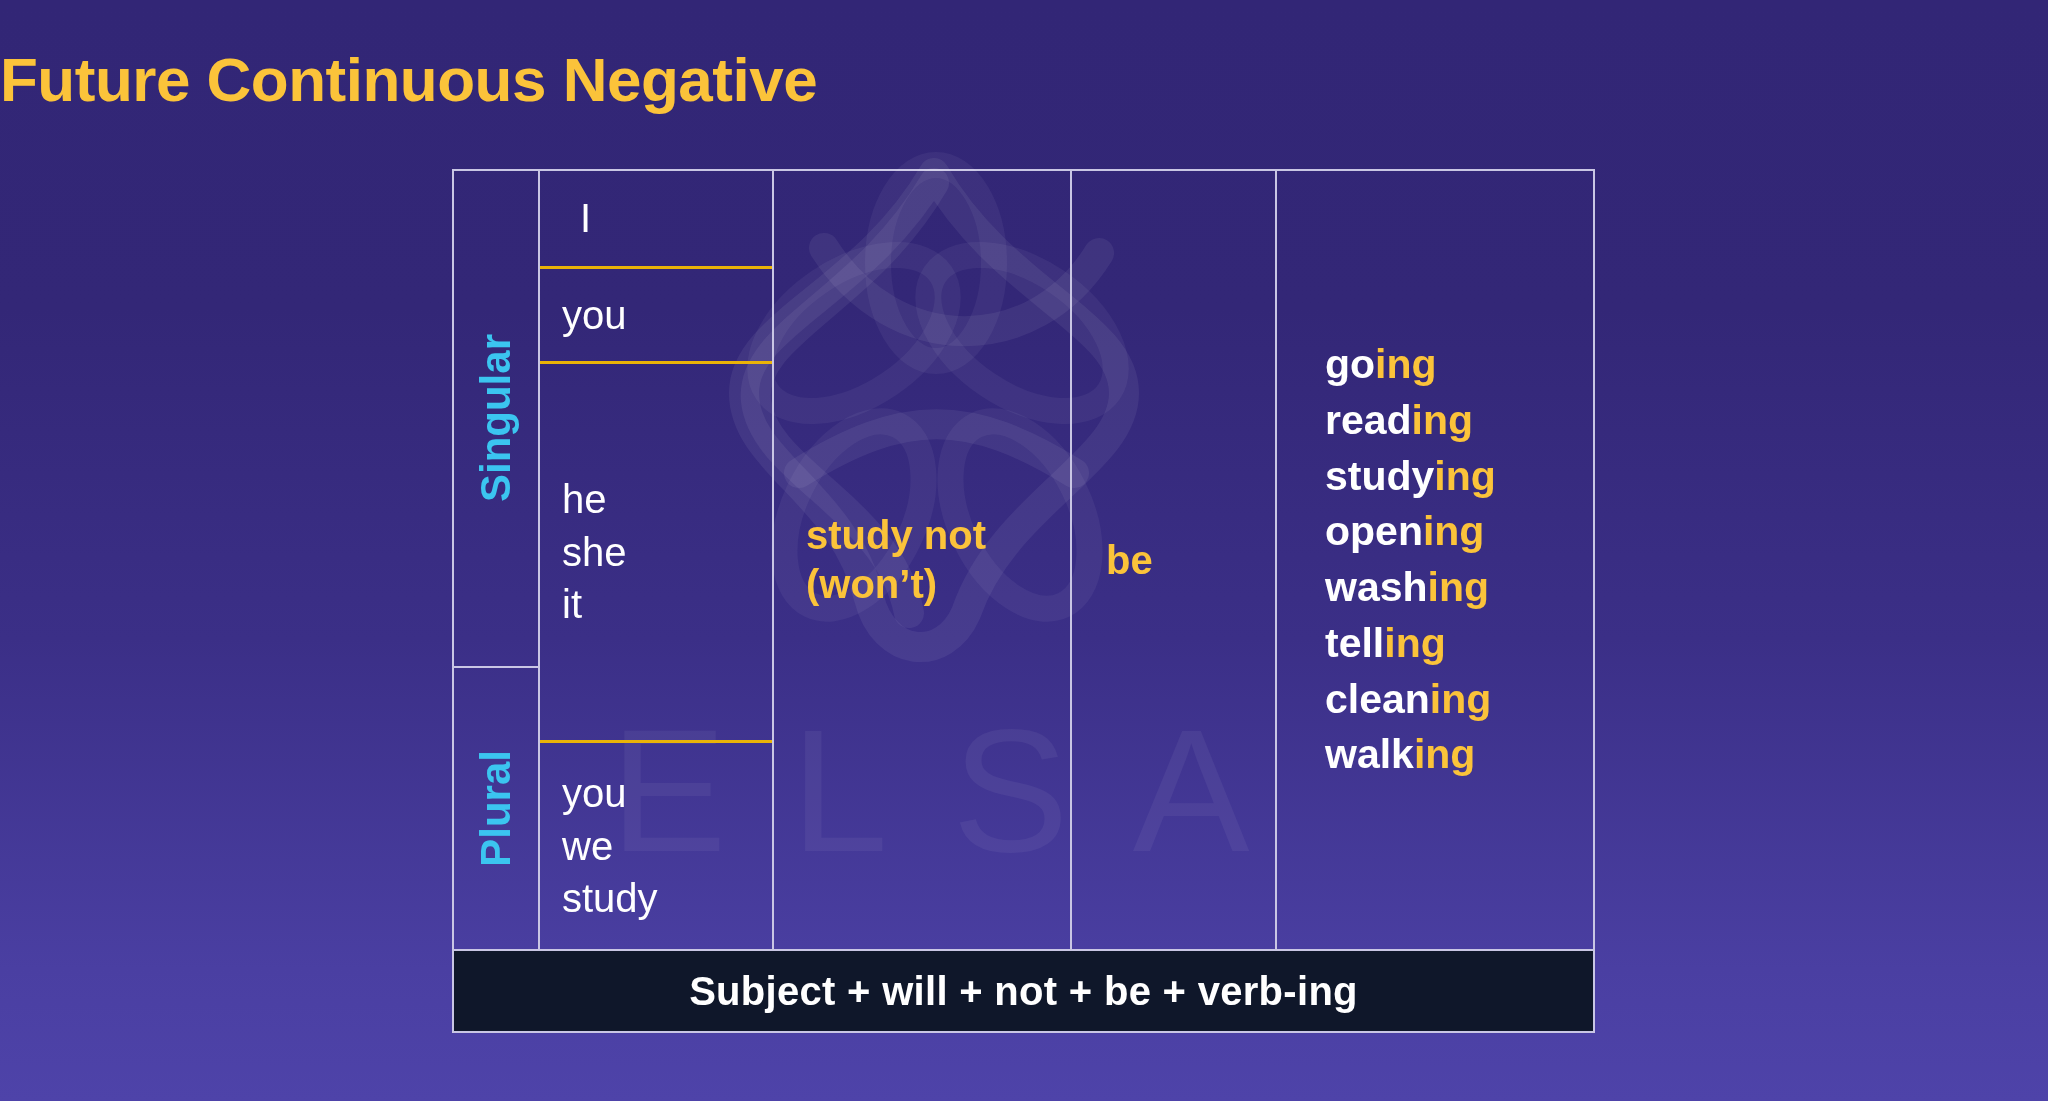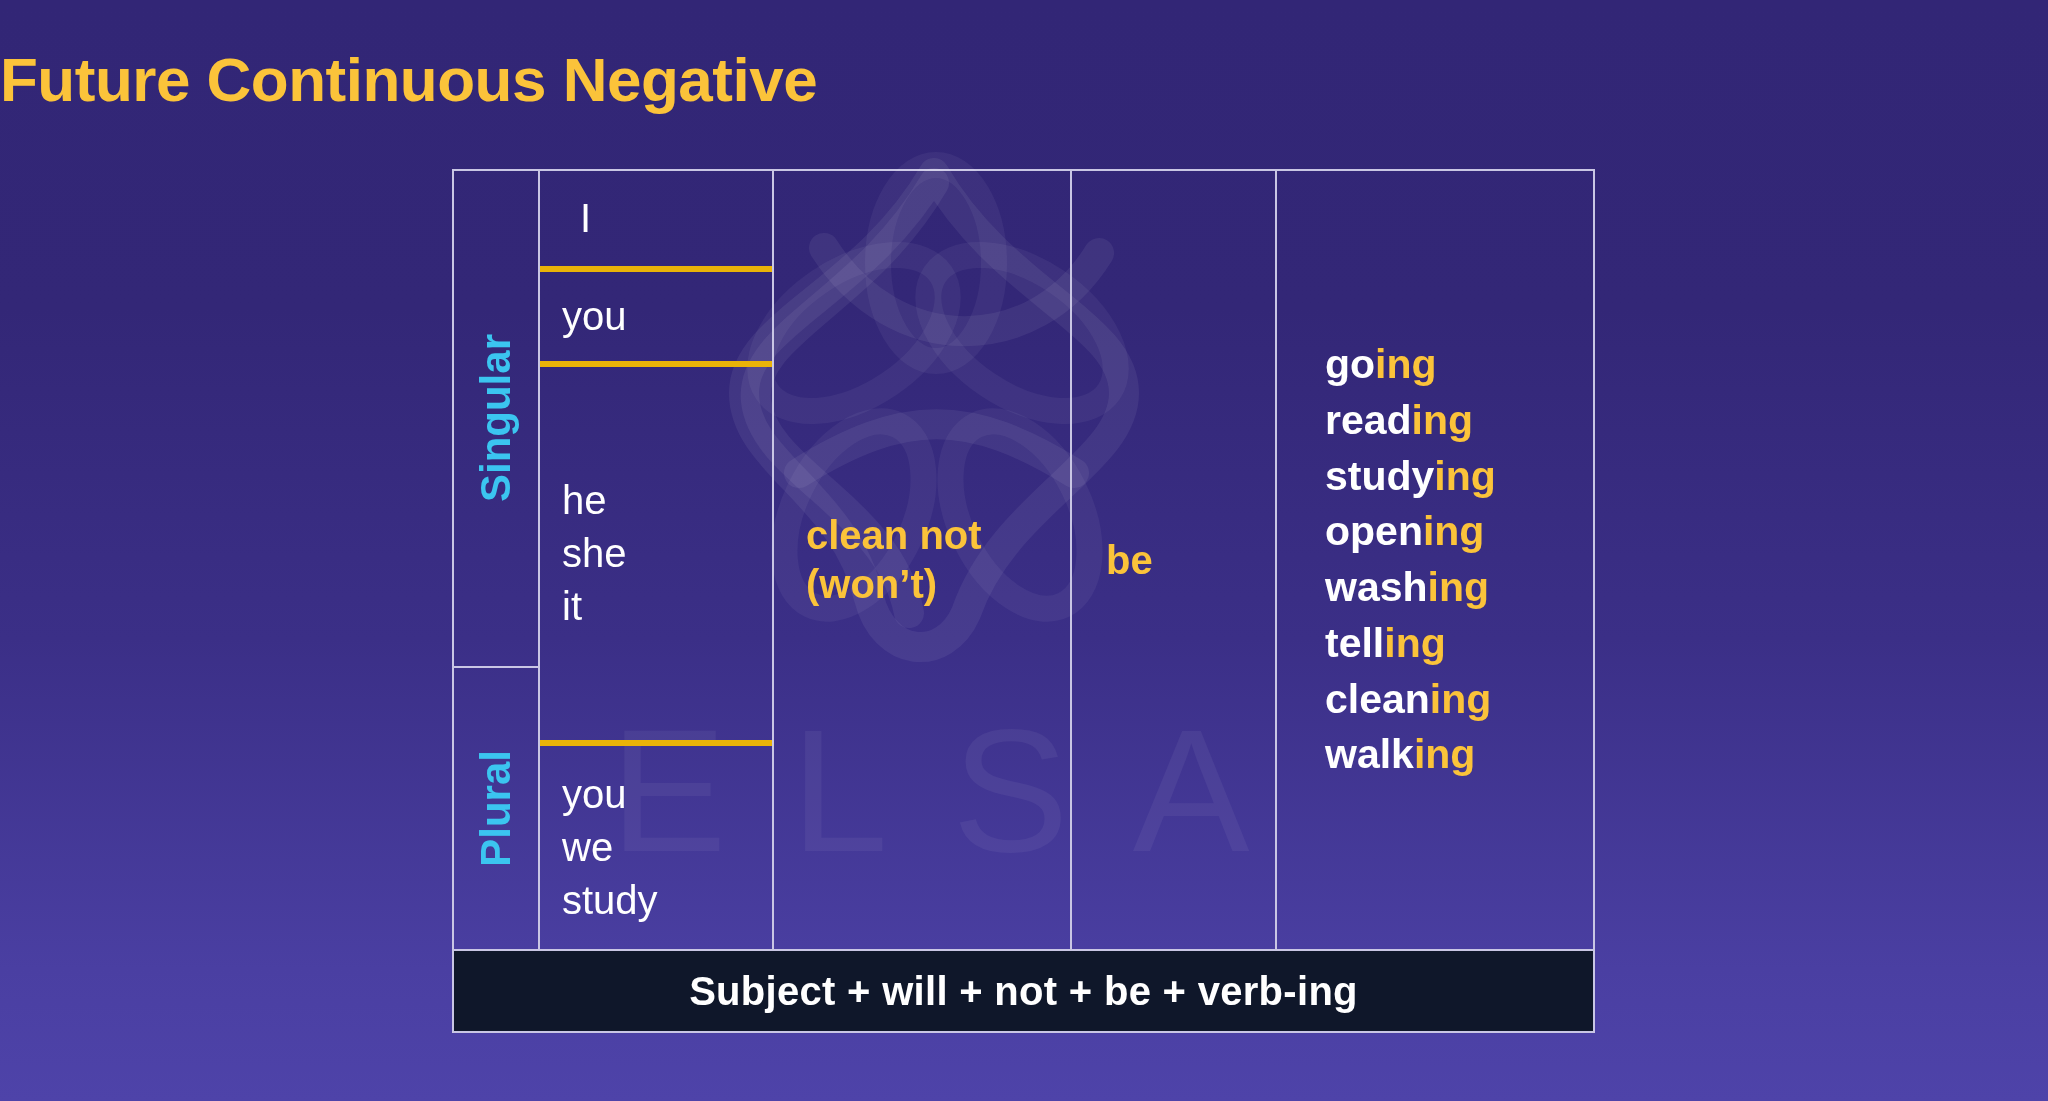--- a/index.html
+++ b/index.html
@@ -121,21 +121,21 @@
   .pron-cell {
     box-sizing: border-box;
     display: flex;
     flex-direction: column;
     justify-content: center;
     padding-left: 40px;
     color: #ffffff;
     font-size: 40px;
     line-height: 1.32;
   }
-  .pron-cell + .pron-cell { border-top: 6px solid #eab308; padding-left: 22px; }
+  .pron-cell + .pron-cell { border-top: 3px solid #eab308; padding-left: 22px; }
   #pron-i   { height: 95px; }
   #pron-you { height: 95px; }
   #pron-he  { height: 379px; }
   #pron-pl  { flex: 1; }
   .pron-cell span { display: block; }
 
   
   .mid-inner {
     position: absolute;
     left: 0;
@@ -244,21 +244,21 @@
       </div>
       <div class="pron-cell" id="pron-pl">
         <span>you</span>
         <span>we</span>
         <span>study</span>
       </div>
     </div>
 
     <div class="col" id="col-aux">
       <div class="mid-inner" id="aux-text">
-        <div>clean not</div>
+        <div>study not</div>
         <div>(won’t)</div>
       </div>
     </div>
 
     <div class="col" id="col-be">
       <div class="mid-inner" id="be-text">be</div>
     </div>
 
     <div class="col" id="col-verbs">
       <div id="verb-list">

